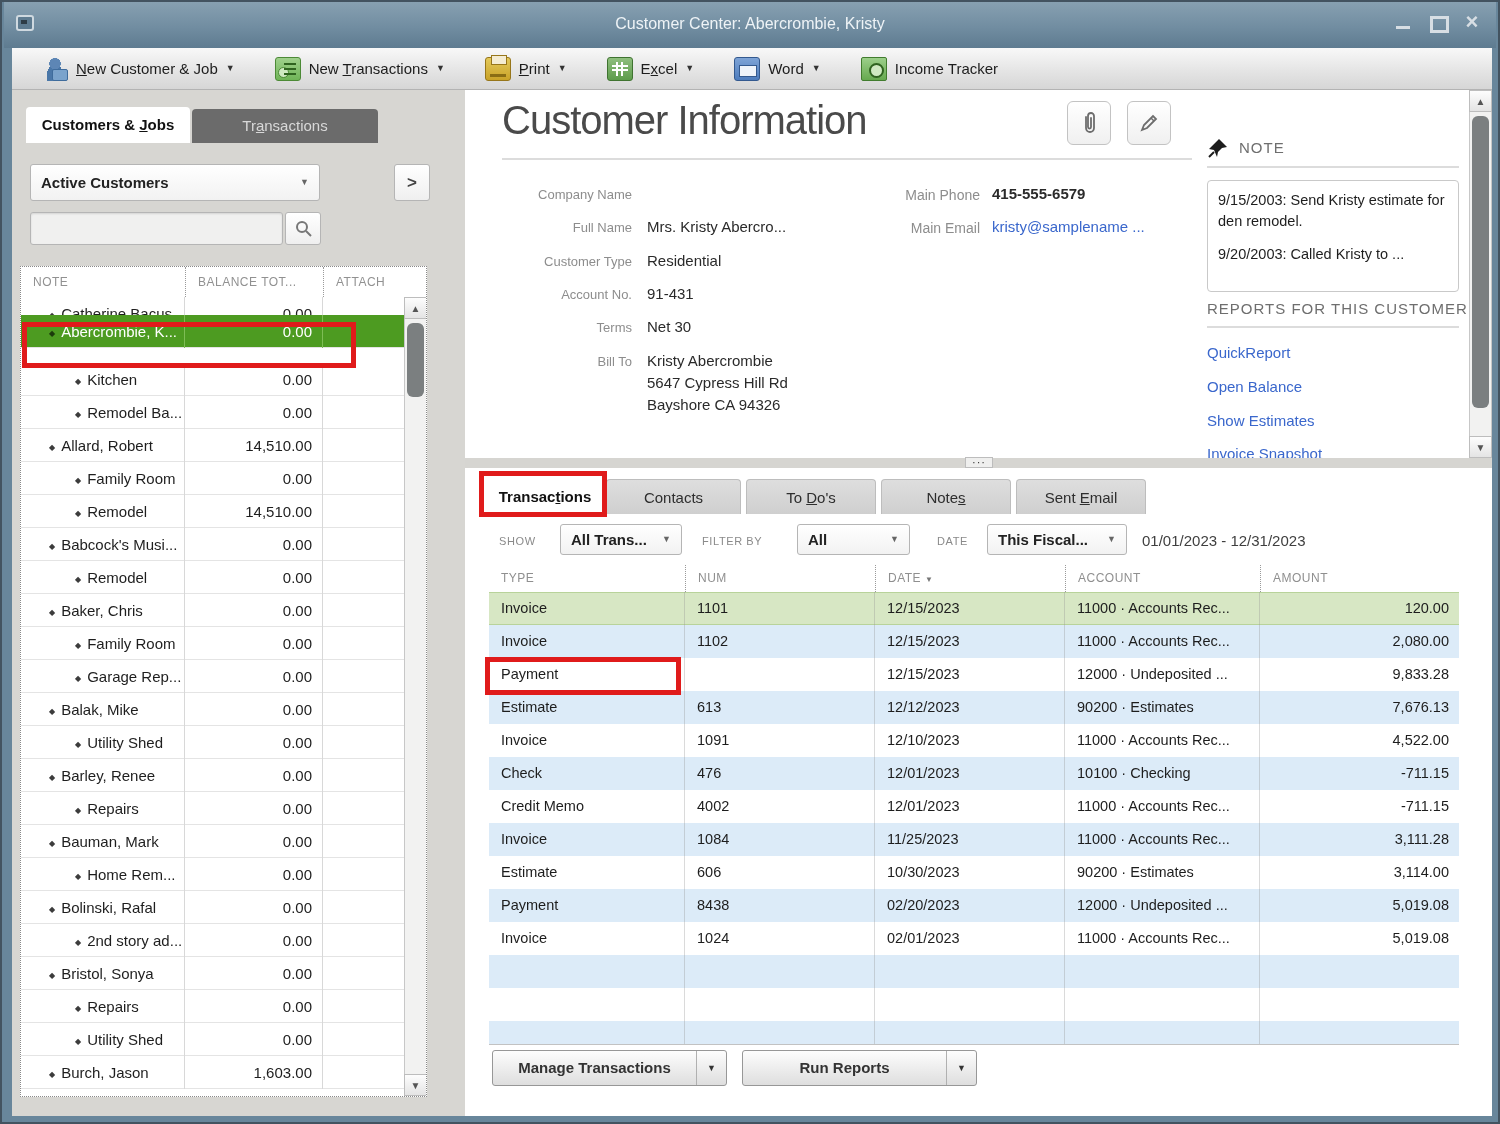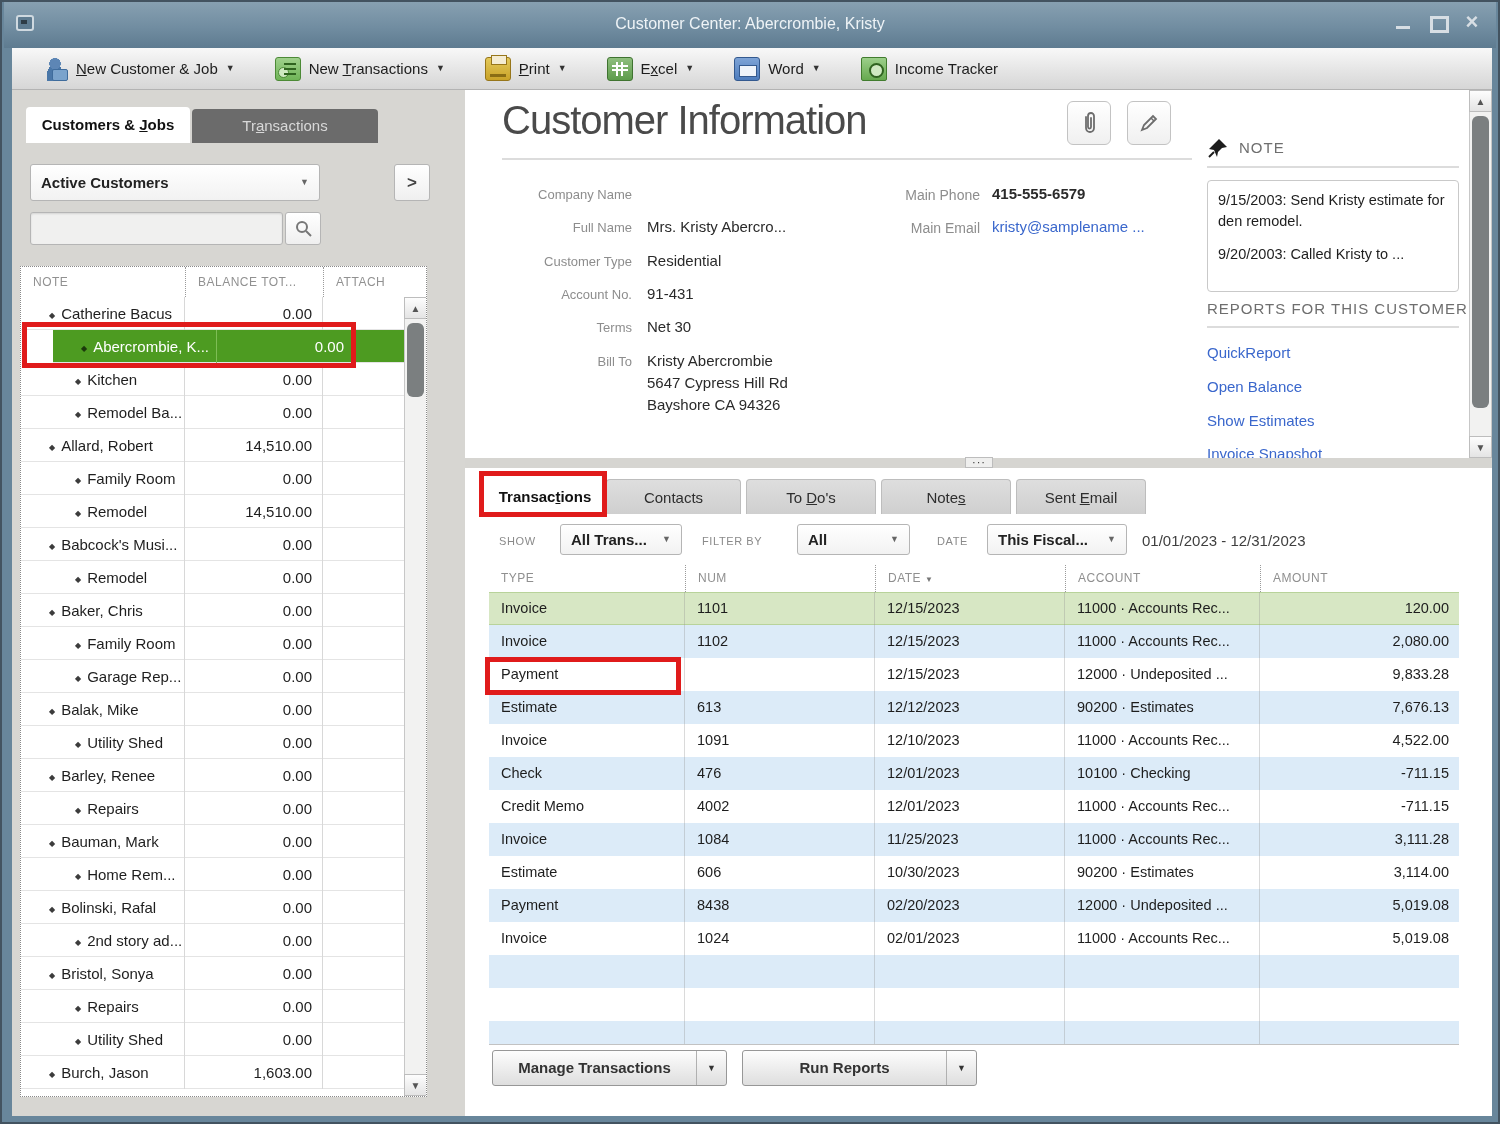--- a/index.html
+++ b/index.html
@@ -200,21 +200,21 @@
       <div class="list-head">
         <span class="lh" style="left:0;width:164px;">NOTE</span>
         <span class="lh sep" style="left:164px;width:138px;">BALANCE TOT...</span>
         <span class="lh sep" style="left:302px;width:81px;">ATTACH</span>
       </div>
 
       <div class="lrow" style="top:30px;">
           <span class="nm">Catherine Bacus</span>
           <span class="bl">0.00</span>
         </div>
-      <div class="lrow sel" style="top:63px;margin-left:32px;">
+      <div class="lrow sel" style="top:48px;">
           <span class="nm">Abercrombie, K...</span>
           <span class="bl">0.00</span>
         </div>
       <div class="lrow ind" style="top:96px;">
           <span class="nm">Kitchen</span>
           <span class="bl">0.00</span>
         </div>
       <div class="lrow ind" style="top:129px;">
           <span class="nm">Remodel Ba...</span>
           <span class="bl">0.00</span>

